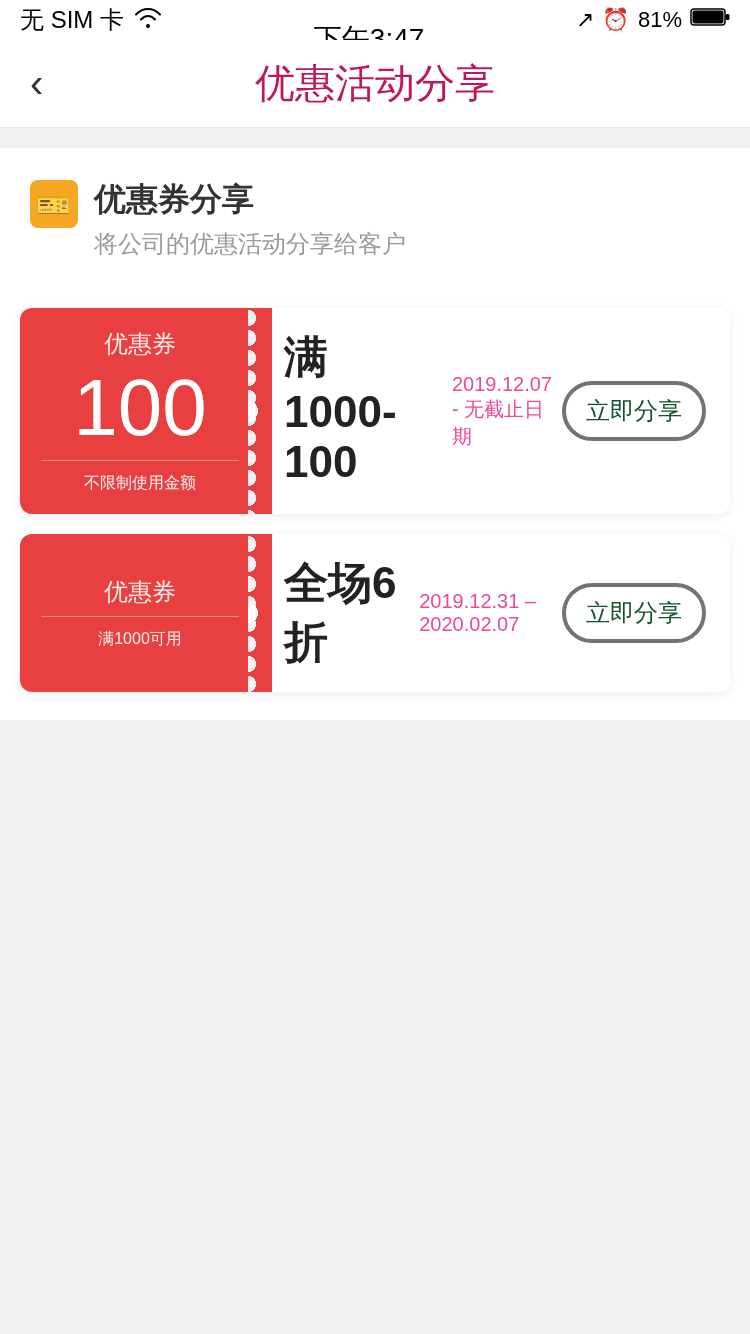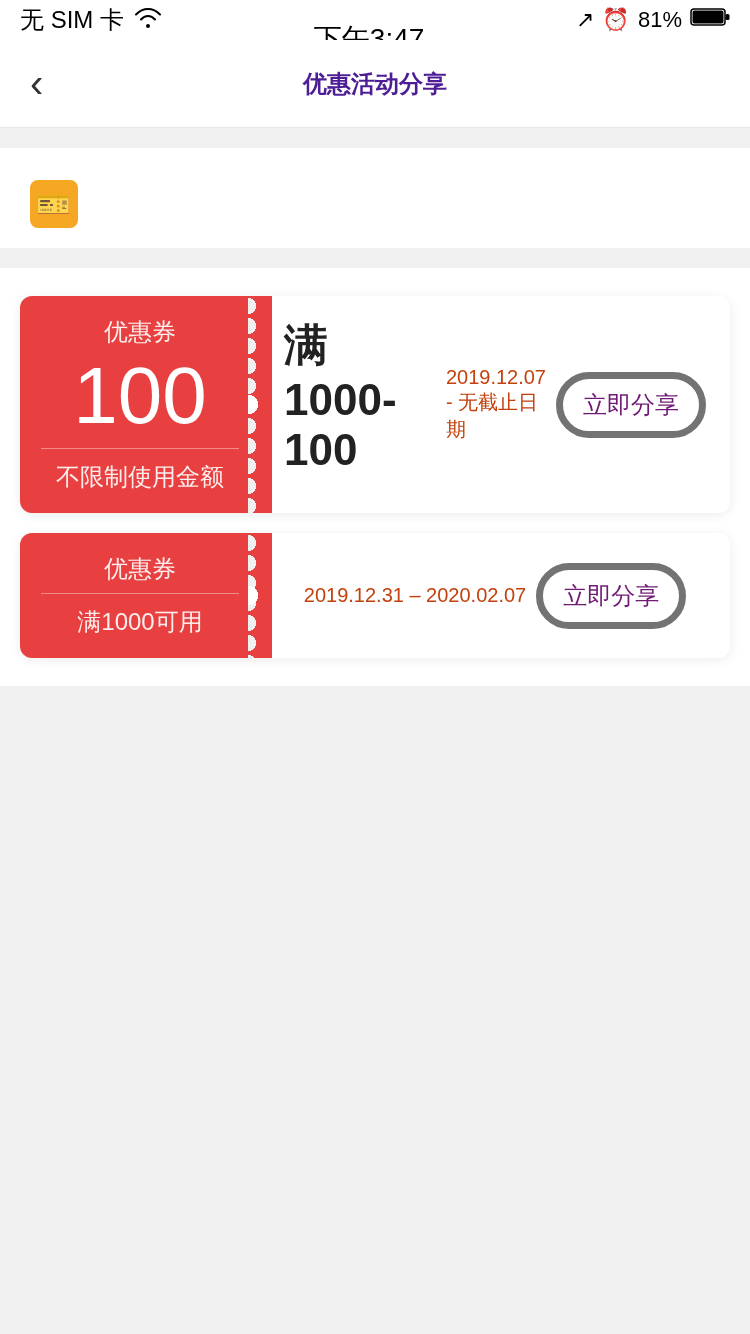--- a/index.html
+++ b/index.html
@@ -55,23 +55,23 @@
       border-bottom: 1px solid #e8e8e8;
     }
     .nav-back {
       position: absolute;
       left: 30px;
       font-size: 40px;
       color: #333;
       cursor: pointer;
     }
     .nav-title {
-      font-size: 24px;
-      font-weight: 700;
-      color: #4c1d95;
+      font-size: 40px;
+      font-weight: 400;
+      color: #be185d;
     }
 
     
     .section-header {
       background: #fff;
       padding: 30px 30px 20px 30px;
       margin-top: 20px;
       display: flex;
       align-items: flex-start;
       gap: 16px;
@@ -95,21 +95,20 @@
       margin-bottom: 6px;
     }
     .section-text p {
       font-size: 24px;
       color: #999;
     }
 
     
     .coupon-list {
       background: #fff;
-      margin-top: 20px;
       padding: 8px 20px;
     }
 
     
     .coupon-card {
       display: flex;
       align-items: stretch;
       background: #fff;
       border-radius: 12px;
       overflow: hidden;
@@ -180,21 +179,21 @@
       line-height: 1;
       margin-bottom: 12px;
     }
     .coupon-divider {
       width: 90%;
       height: 1px;
       background: rgba(255,255,255,0.4);
       margin-bottom: 12px;
     }
     .coupon-condition {
-      font-size: 24px;
+      font-size: 16px;
       color: rgba(255,255,255,0.9);
       text-align: center;
     }
 
     
     .coupon-right {
       flex: 1;
       padding: 20px 24px;
       display: flex;
       flex-direction: row;
@@ -208,27 +207,27 @@
       color: #222;
     }
     .coupon-meta {
       display: flex;
       align-items: center;
       justify-content: space-between;
       gap: 10px;
     }
     .coupon-date {
       font-size: 20px;
-      color: #c2410c;
+      color: #ec4899;
       flex: 1;
     }
     .share-btn {
-      border: 7px solid #737373;
-      background: #fff;
-      color: #701a75;
+      border: 4px solid #737373;
+      background: #fff;
+      color: #14532d;
       font-size: 24px;
       padding: 10px 20px;
       border-radius: 40px;
       cursor: pointer;
       white-space: nowrap;
     }
 
     
     .empty-area {
       flex: 1;
@@ -267,20 +266,24 @@
   </div>
 </div>
 
 <div class="nav-bar">
   <div class="nav-back">‹</div>
   <span class="nav-title">优惠活动分享</span>
 </div>
 
 <div class="section-header">
   <div class="section-icon">🎫</div>
+  <div class="section-text">
+    <h2>优惠券分享</h2>
+    <p>将公司的优惠活动分享给客户</p>
+  </div>
 </div>
 
 <div class="coupon-list">
 
   <div class="coupon-card">
     <div class="coupon-left">
       <div class="scallop"></div>
       <span class="coupon-type">优惠券</span>
       <span class="coupon-amount">100</span>
       <div class="coupon-divider"></div>
@@ -296,20 +299,21 @@
   </div>
 
   <div class="coupon-card">
     <div class="coupon-left">
       <div class="scallop"></div>
       <span class="coupon-type">优惠券</span>
       <div class="coupon-divider"></div>
       <span class="coupon-condition">满1000可用</span>
     </div>
     <div class="coupon-right">
+      <span class="coupon-title">全场6折</span>
       <div class="coupon-meta">
         <span class="coupon-date">2019.12.31 – 2020.02.07</span>
         <button class="share-btn">立即分享</button>
       </div>
     </div>
   </div>
 
 </div>
 
 <div class="empty-area"></div>

